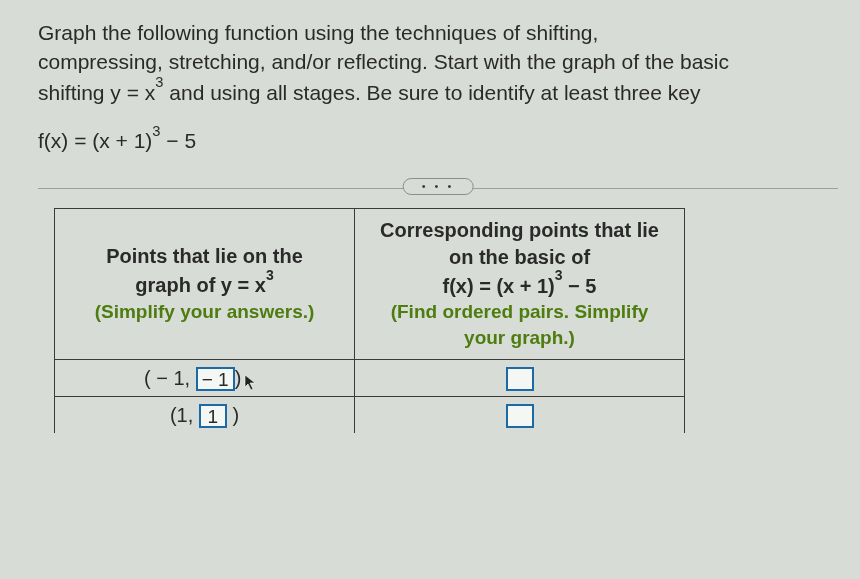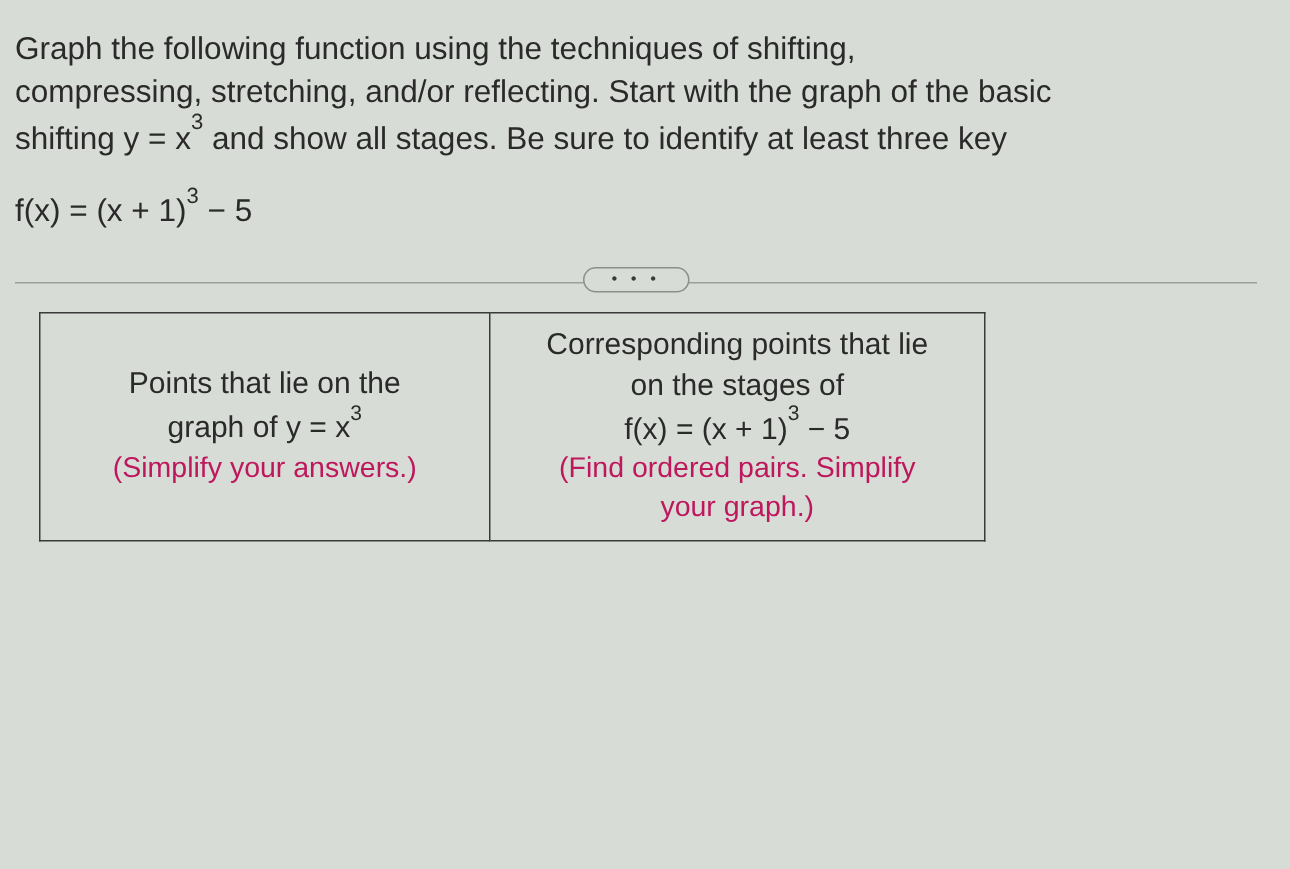--- a/index.html
+++ b/index.html
@@ -7,21 +7,21 @@
     margin: 0;
     padding: 0;
     width: 860px;
     height: 579px;
     background: #d8dcd6;
     font-family: Arial, Helvetica, sans-serif;
     color: #2a2a2a;
     overflow: hidden;
   }
   .page {
-    padding: 18px 22px 0 10px;
+    padding: 18px 22px 0 38px;
     font-size: 21px;
     line-height: 1.4;
   }
   .problem { margin-bottom: 18px; }
   .fx-line { margin: 14px 0 22px 0; font-size: 21px; }
   sup { font-size: 0.7em; position: relative; top: -0.3em; }
   .divider-row {
     position: relative;
     height: 20px;
     margin: 0 0 10px 0;
@@ -52,25 +52,25 @@
     margin-left: 16px;
     font-size: 20px;
   }
   table.pts td, table.pts th {
     border: 1px solid #3a3a3a;
     padding: 4px 10px;
     text-align: center;
     vertical-align: middle;
   }
   table.pts th {
-    font-weight: normal;
+    font-weight: bold;
     padding: 8px 12px;
     line-height: 1.35;
   }
-  .hint { color: #be185d; font-size: 19px; }
+  .hint { color: #4d7c0f; font-size: 19px; }
   .answer-box {
     display: inline-block;
     border: 2px solid #1a6aa8;
     background: #f4f7f3;
     min-width: 28px;
     height: 24px;
     line-height: 22px;
     padding: 0 4px;
     color: #2a2a2a;
     font-size: 19px;
@@ -89,21 +89,21 @@
   .row-tight td { padding-top: 2px; padding-bottom: 2px; height: 34px; }
 </style>
 </head>
 <body>
 
 <div class="page">
 
   <div class="problem">
     <span>Graph the following function using the techniques of shifting,</span><br>
     <span>compressing, stretching, and/or reflecting. Start with the graph of the basic</span><br>
-    <span>shifting y = x</span><sup>3</sup><span> and show all stages. Be sure to identify at least three key</span><br>
+    <span>shifting y = x</span><sup>3</sup><span> and using all stages. Be sure to identify at least three key</span><br>
   </div>
 
   <div class="fx-line">
     <span>f(x) = (x + 1)</span><sup>3</sup><span> − 5</span>
   </div>
 
   <div class="divider-row">
     <div class="divider-line"></div>
     <div class="dots-badge"><span>• • •</span></div>
   </div>
@@ -113,27 +113,55 @@
         <tr>
       <th class="col-a">
         <div>Points that lie on the</div>
         <div>
           <span>graph of y = x</span><sup>3</sup>
         </div>
         <div class="hint">(Simplify your answers.)</div>
       </th>
       <th class="col-b">
         <div>Corresponding points that lie</div>
-        <div>on the stages of</div>
+        <div>on the basic of</div>
         <div>
           <span>f(x) = (x + 1)</span><sup>3</sup><span> − 5</span>
         </div>
         <div class="hint">(Find ordered pairs. Simplify</div>
         <div class="hint">your graph.)</div>
       </th>
     </tr>
 
+    <tr class="row-tight">
+      <td>
+        <span class="cell-pair">
+          <span>( − 1,</span>
+          <span class="answer-box">− 1</span><span>)</span>
+          <span class="cursor-arrow">
+            <svg width="18" height="18" viewBox="0 0 18 18">
+                  <path d="M2 2 L2 14 L5 11 L8 17 L10 16 L7 10 L12 10 Z" fill="#222" stroke="#fff" stroke-width="0.6"></path>
+                </svg>
+          </span>
+        </span>
+      </td>
+      <td>
+        <span class="answer-box empty"></span>
+      </td>
+    </tr>
 
 
+    <tr class="row-tight">
+      <td style="border-bottom:none">
+        <span class="cell-pair">
+          <span>(1,</span>
+          <span class="answer-box">1</span>
+          <span>)</span>
+        </span>
+      </td>
+      <td style="border-bottom:none">
+        <span class="answer-box empty"></span>
+      </td>
+    </tr>
   </tbody>
     </table>
 
 </div>
 
 </body></html>

